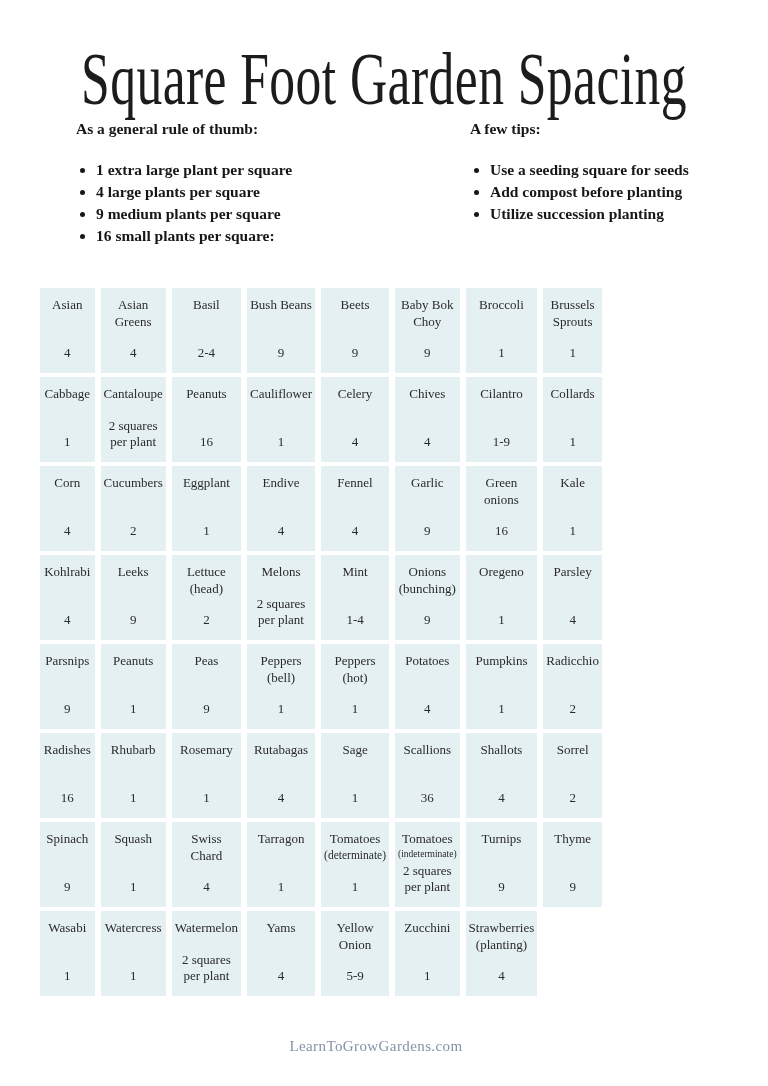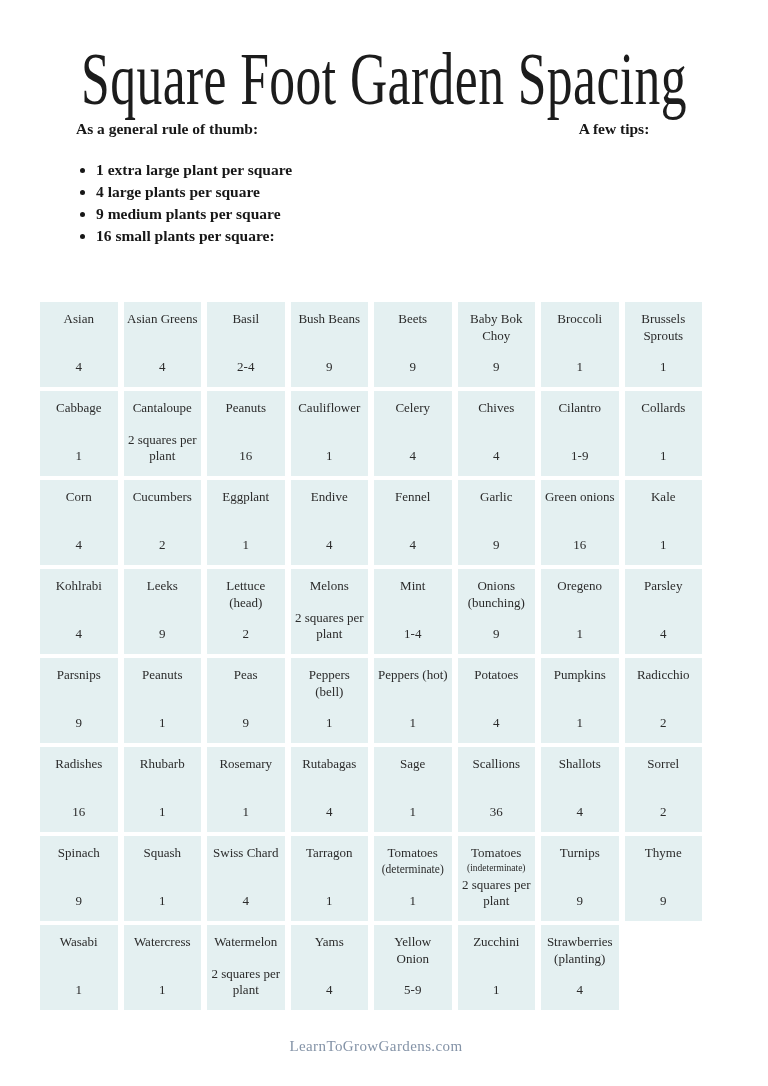--- a/index.html
+++ b/index.html
@@ -29,43 +29,43 @@
     color: var(--title-text, #1c1c1c);
     transform: scale(0.86, 1.25);
     transform-origin: center top;
     letter-spacing: 0.5px;
   }
   .intro {
     position: absolute;
     top: 120px;
   }
   .intro.left  { left: 64px;  width: 340px; }
-  .intro.right { left: 458px; width: 300px; text-align: center; }
+  .intro.right { left: 458px; width: 300px; }
   .intro h2 {
     margin: 0 0 24px 12px;
     font-size: 15.5px;
     font-weight: 600;
     color: #171717;
   }
   .intro ul {
     margin: 12px;
     padding-left: 20px;
     font-size: 15.5px;
     font-weight: 600;
     color: #171717;
   }
   .intro li {
     margin-bottom: 6.5px;
     line-height: 15.5px;
   }
   .grid {
     position: absolute;
     left: 40px;
-    top: 302px;
-    width: 662px;
+    top: 288px;
+    width: 562px;
     display: grid;
     grid-template-columns: repeat(8, 1fr);
     column-gap: 6px;
     row-gap: 4px;
   }
   .cell {
     background: var(--cell-bg, #e4f0f1);
     height: 85px;
     box-sizing: border-box;
     padding: 9px 3px 11px;
@@ -103,20 +103,25 @@
   <ul id="rule-list">
       <li>1 extra large plant per square</li>
       <li>4 large plants per square</li>
       <li>9 medium plants per square</li>
       <li>16 small plants per square:</li>
     </ul>
 </section>
 
 <section class="intro right">
   <h2>A few tips:</h2>
+  <ul id="tips-list">
+      <li>Use a seeding square for seeds</li>
+      <li>Add compost before planting</li>
+      <li>Utilize succession planting</li>
+    </ul>
 </section>
 
 <div class="grid" id="grid">
     <div class="cell">
       <div class="cell-top">
         <span class="cell-name">Asian</span>
       </div>
       <span class="cell-value">4</span>
     </div>
     <div class="cell">

